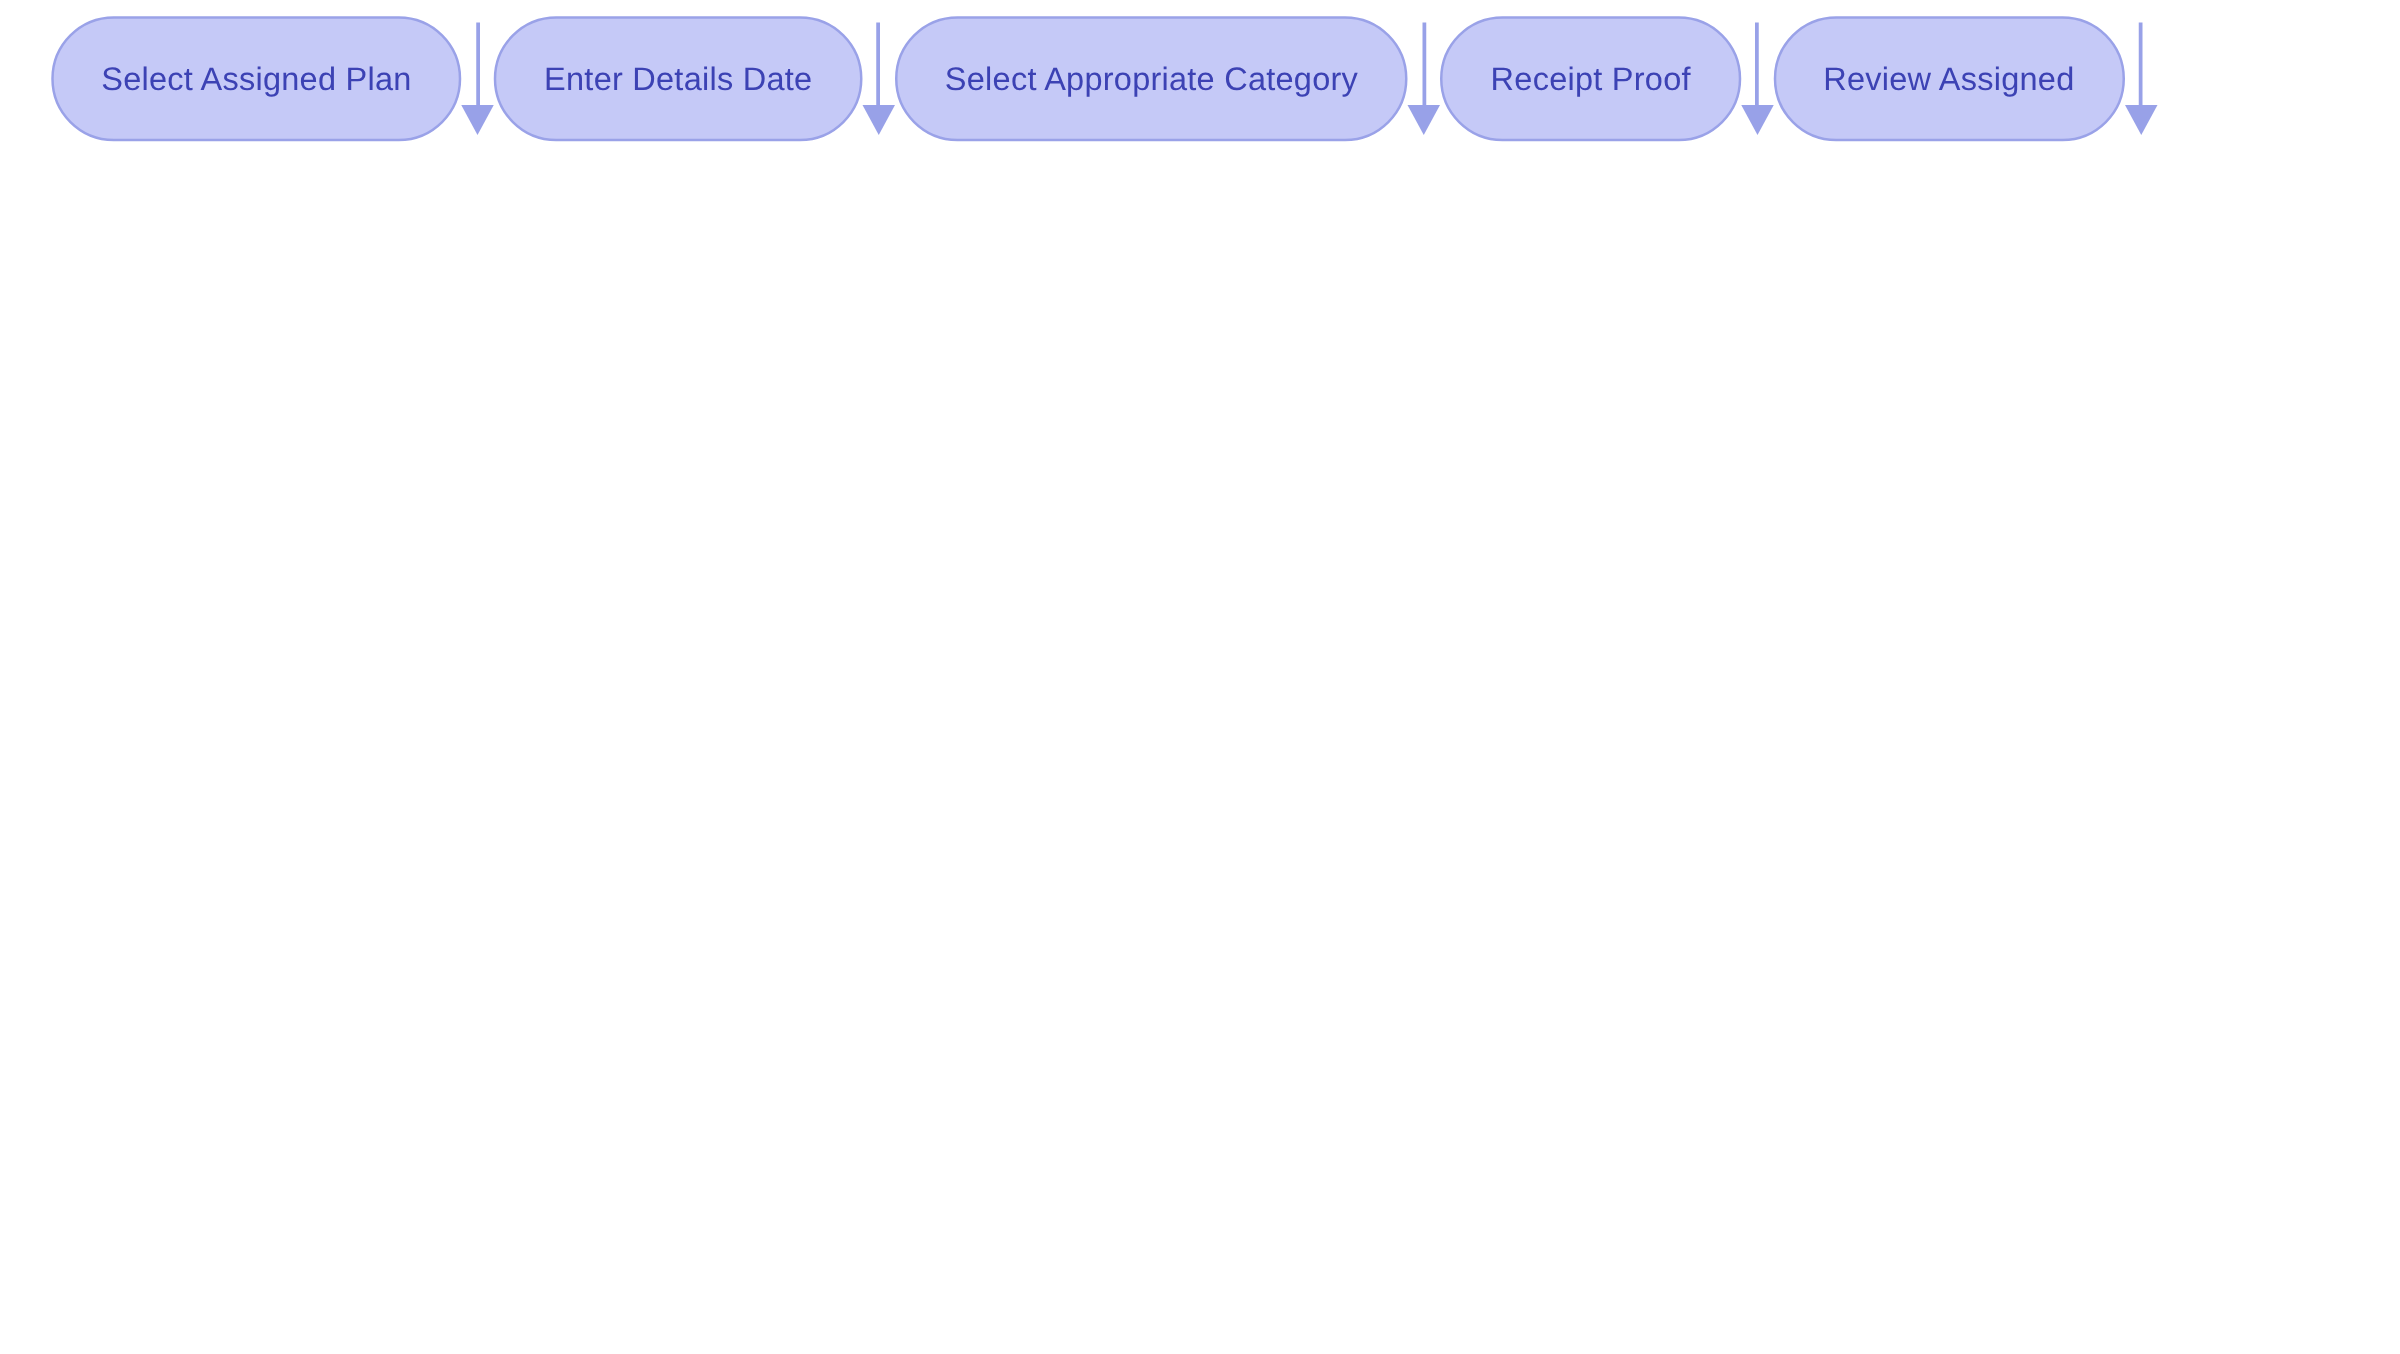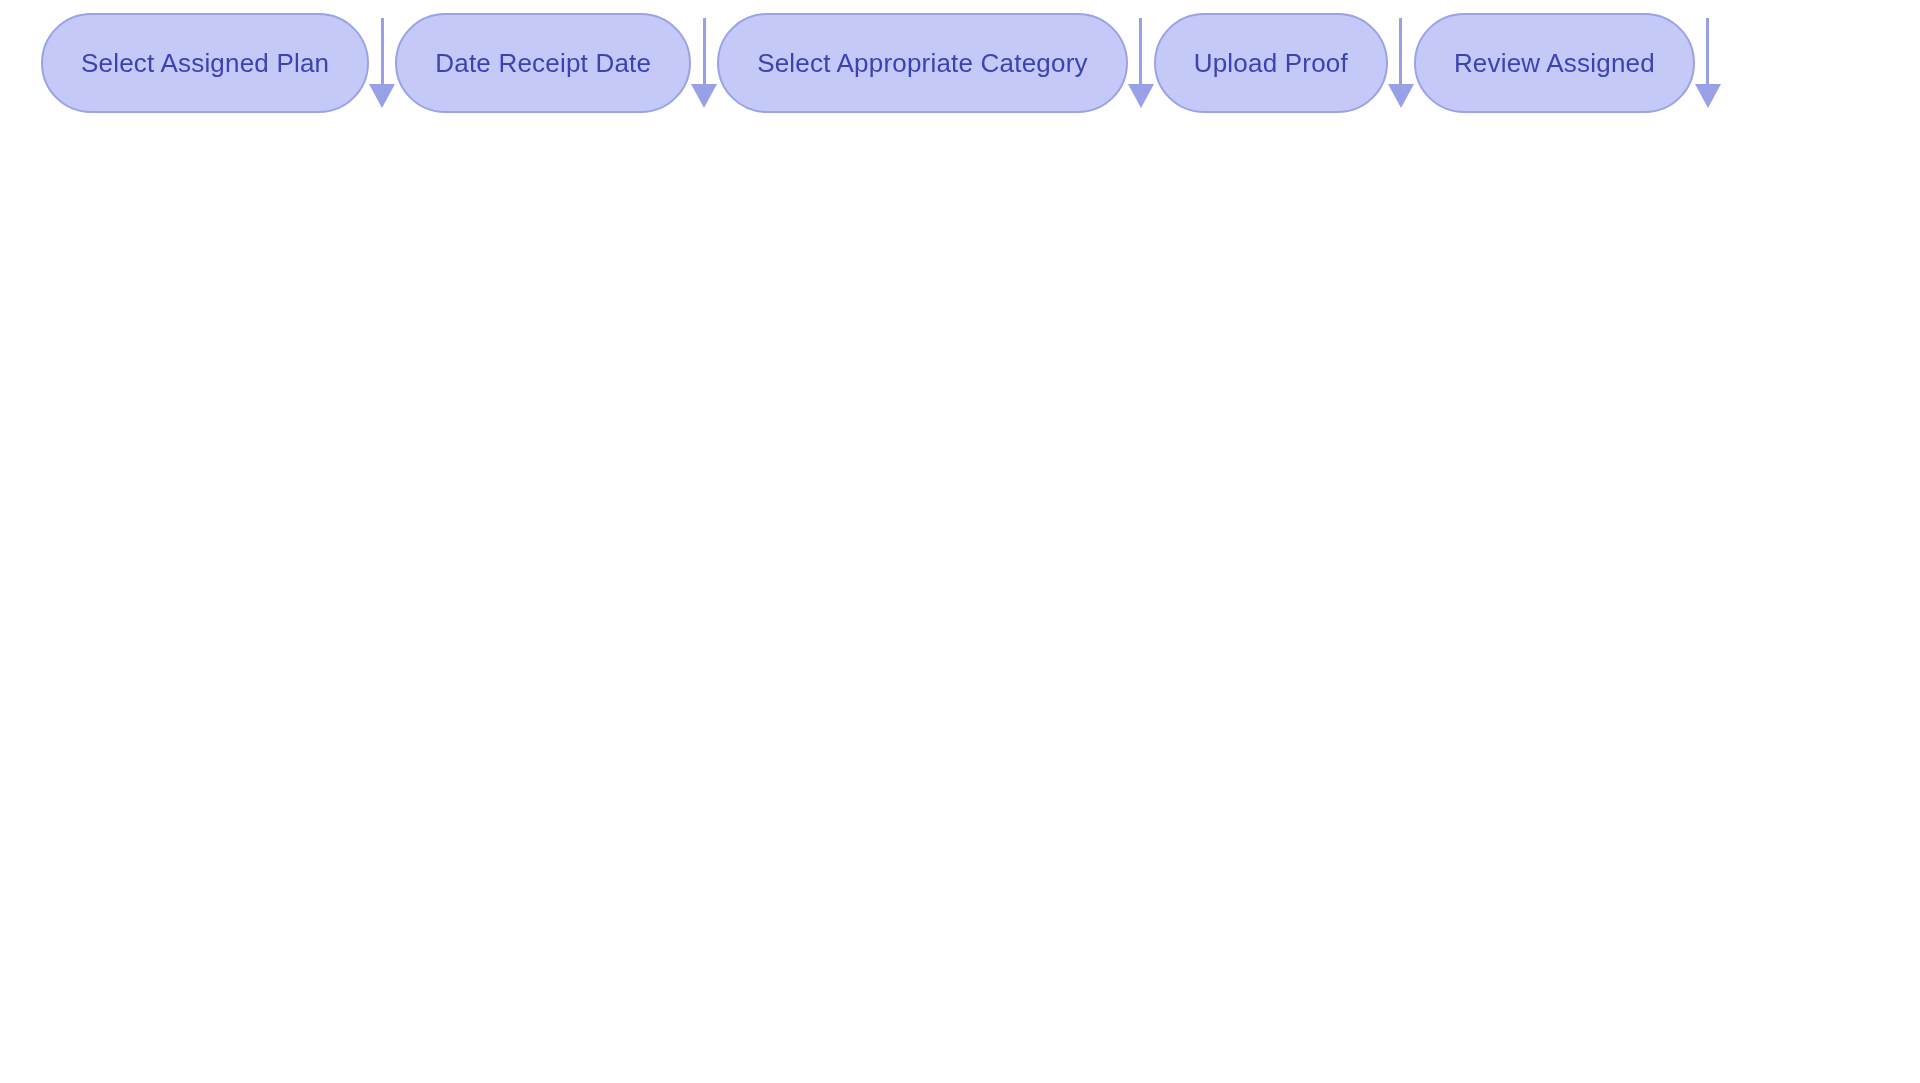--- a/index.html
+++ b/index.html
@@ -81,39 +81,39 @@
   <div class="node">
     <span class="node-label">Select Assigned Plan</span>
   </div>
 
   <div class="arrow">
     <div class="arrow-line"></div>
     <div class="arrow-head"></div>
   </div>
 
   <div class="node">
-    <span class="node-label">Date Receipt Date</span>
+    <span class="node-label">Enter Details Date</span>
   </div>
 
   <div class="arrow">
     <div class="arrow-line"></div>
     <div class="arrow-head"></div>
   </div>
 
   <div class="node">
     <span class="node-label">Select Appropriate Category</span>
   </div>
 
   <div class="arrow">
     <div class="arrow-line"></div>
     <div class="arrow-head"></div>
   </div>
 
   <div class="node">
-    <span class="node-label">Upload Proof</span>
+    <span class="node-label">Receipt Proof</span>
   </div>
 
   <div class="arrow">
     <div class="arrow-line"></div>
     <div class="arrow-head"></div>
   </div>
 
   <div class="node">
     <span class="node-label">Review Assigned</span>
   </div>

